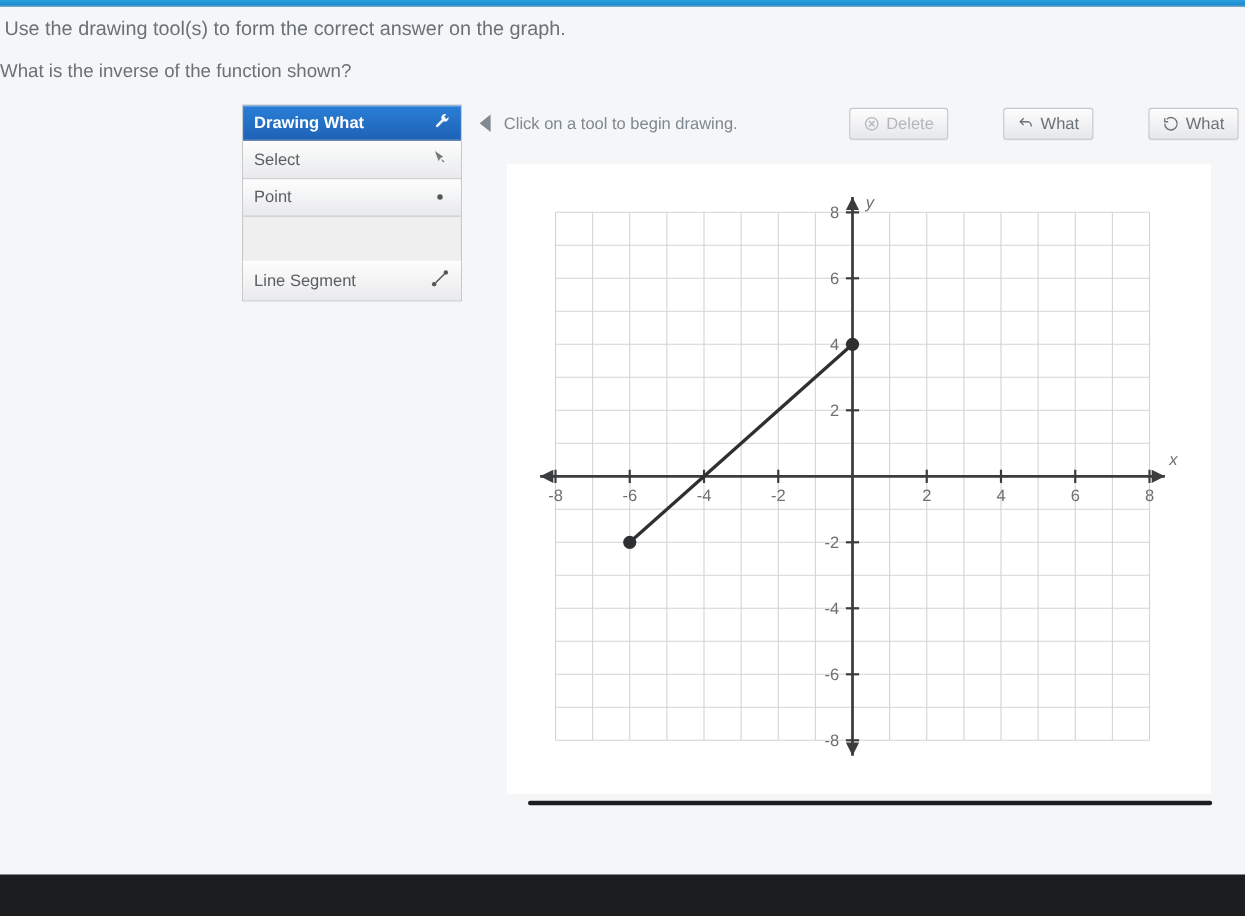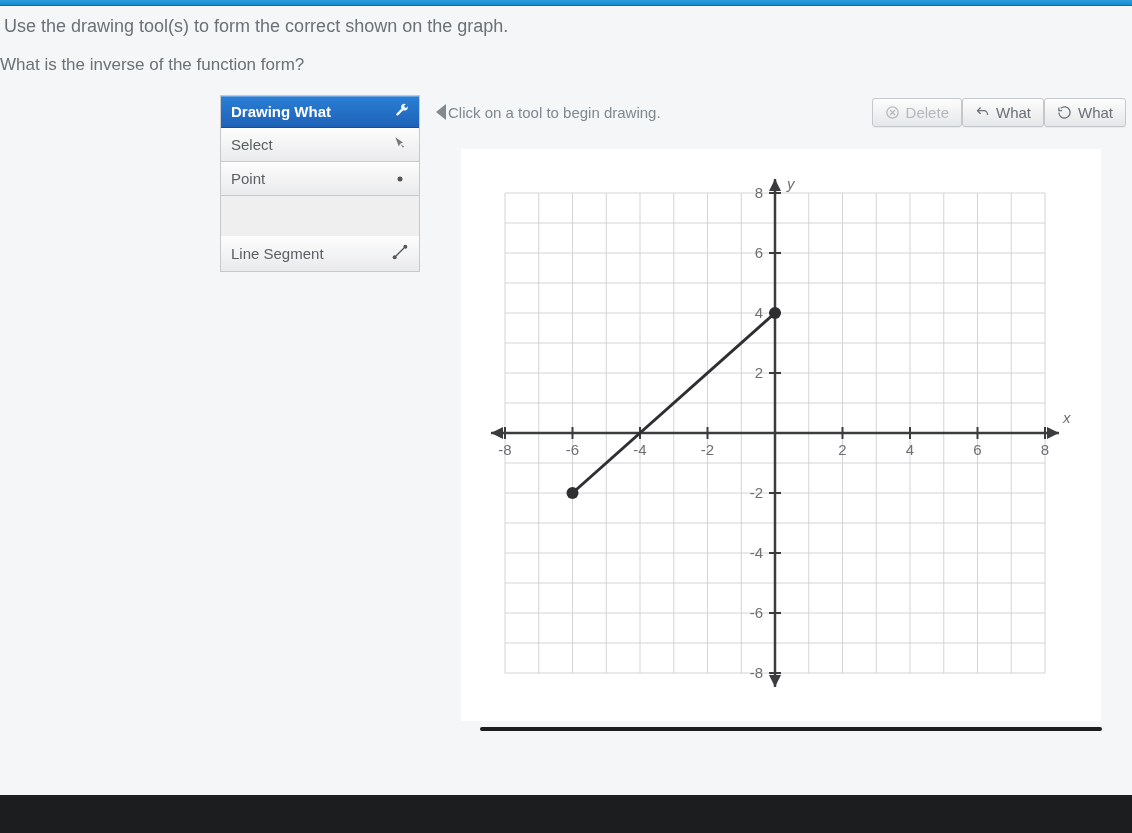--- a/index.html
+++ b/index.html
@@ -68,20 +68,21 @@
 
   
   .canvas-area {
     flex:1;
     position:relative;
     padding-left:10px;
   }
   .canvas-toolbar {
     display:flex;
     align-items:center;
+    gap:10px;
     height:34px;
     padding: 0 6px;
   }
   .hint-caret {
     width:0;height:0;
     border-top:8px solid transparent;
     border-bottom:8px solid transparent;
     border-right:10px solid #838990;
     margin-right:2px;
   }
@@ -90,20 +91,21 @@
   .btn {
     display:flex; align-items:center; gap:6px;
     background:linear-gradient(#fdfdfd,#e6e7e9);
     border:1px solid #c4c7cb;
     border-radius:3px;
     padding:5px 12px;
     color:#6a7177;
     font-size:15px;
     cursor:pointer;
     box-shadow: 0 1px 0 rgba(0,0,0,.05);
+    margin-left: 40px;
   }
   .btn.disabled { color:#b4b8bc; }
   .btn svg { width:15px; height:15px; }
 
   .graph-wrap {
     width: 640px;
     margin: 20px auto 0 auto;
     background:#fff;
     padding:4px;
   }
@@ -115,22 +117,22 @@
   }
 
   
   svg text { font-family: Arial, sans-serif; fill:#6d6f71; font-size:15px; }
 </style>
 </head>
 <body>
 
 <div class="topbar"></div>
 
-<div class="instructions">Use the drawing tool(s) to form the correct shown on the graph.</div>
-<div class="question">What is the inverse of the function form?</div>
+<div class="instructions">Use the drawing tool(s) to form the correct answer on the graph.</div>
+<div class="question">What is the inverse of the function shown?</div>
 
 <div class="workspace">
 
   <div class="tools-panel">
     <div class="tools-header">
       <span>Drawing What</span>
       <span class="wrench">
         <svg viewBox="0 0 24 24" width="14" height="14" fill="#fff">
             <path d="M22 7.5a5.5 5.5 0 0 1-7.9 4.95L5.6 20.9a2 2 0 0 1-2.83-2.83l8.45-8.45A5.5 5.5 0 0 1 18.5 2l-3.3 3.3 3.5 3.5L22 5.5v2z"></path>
           </svg>

